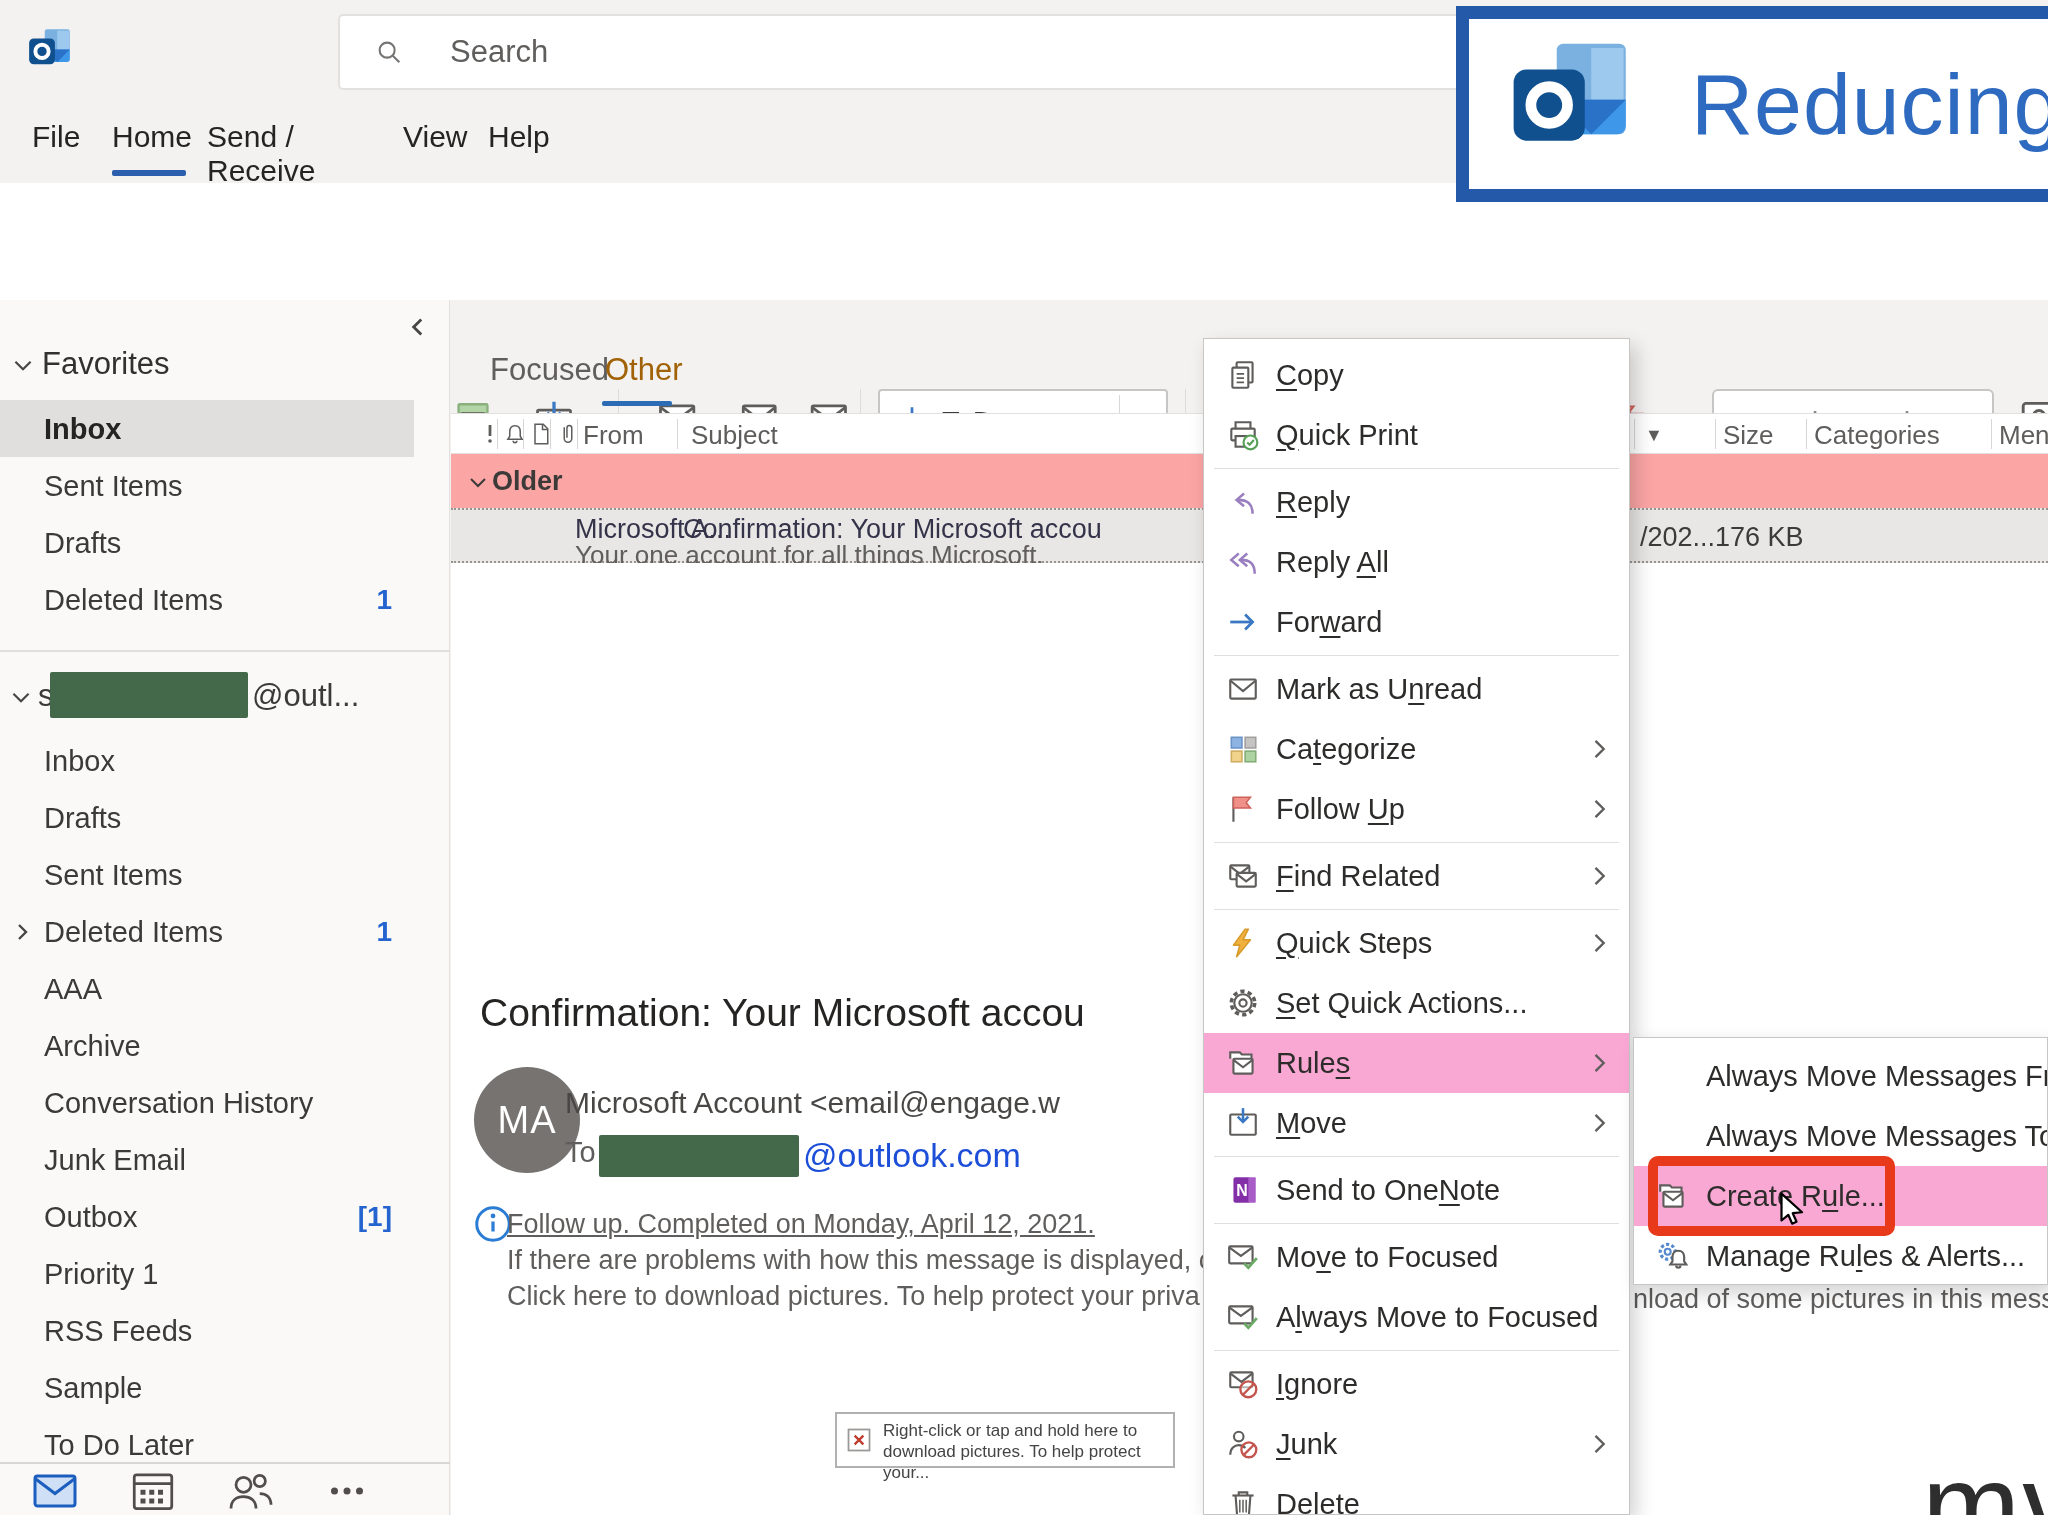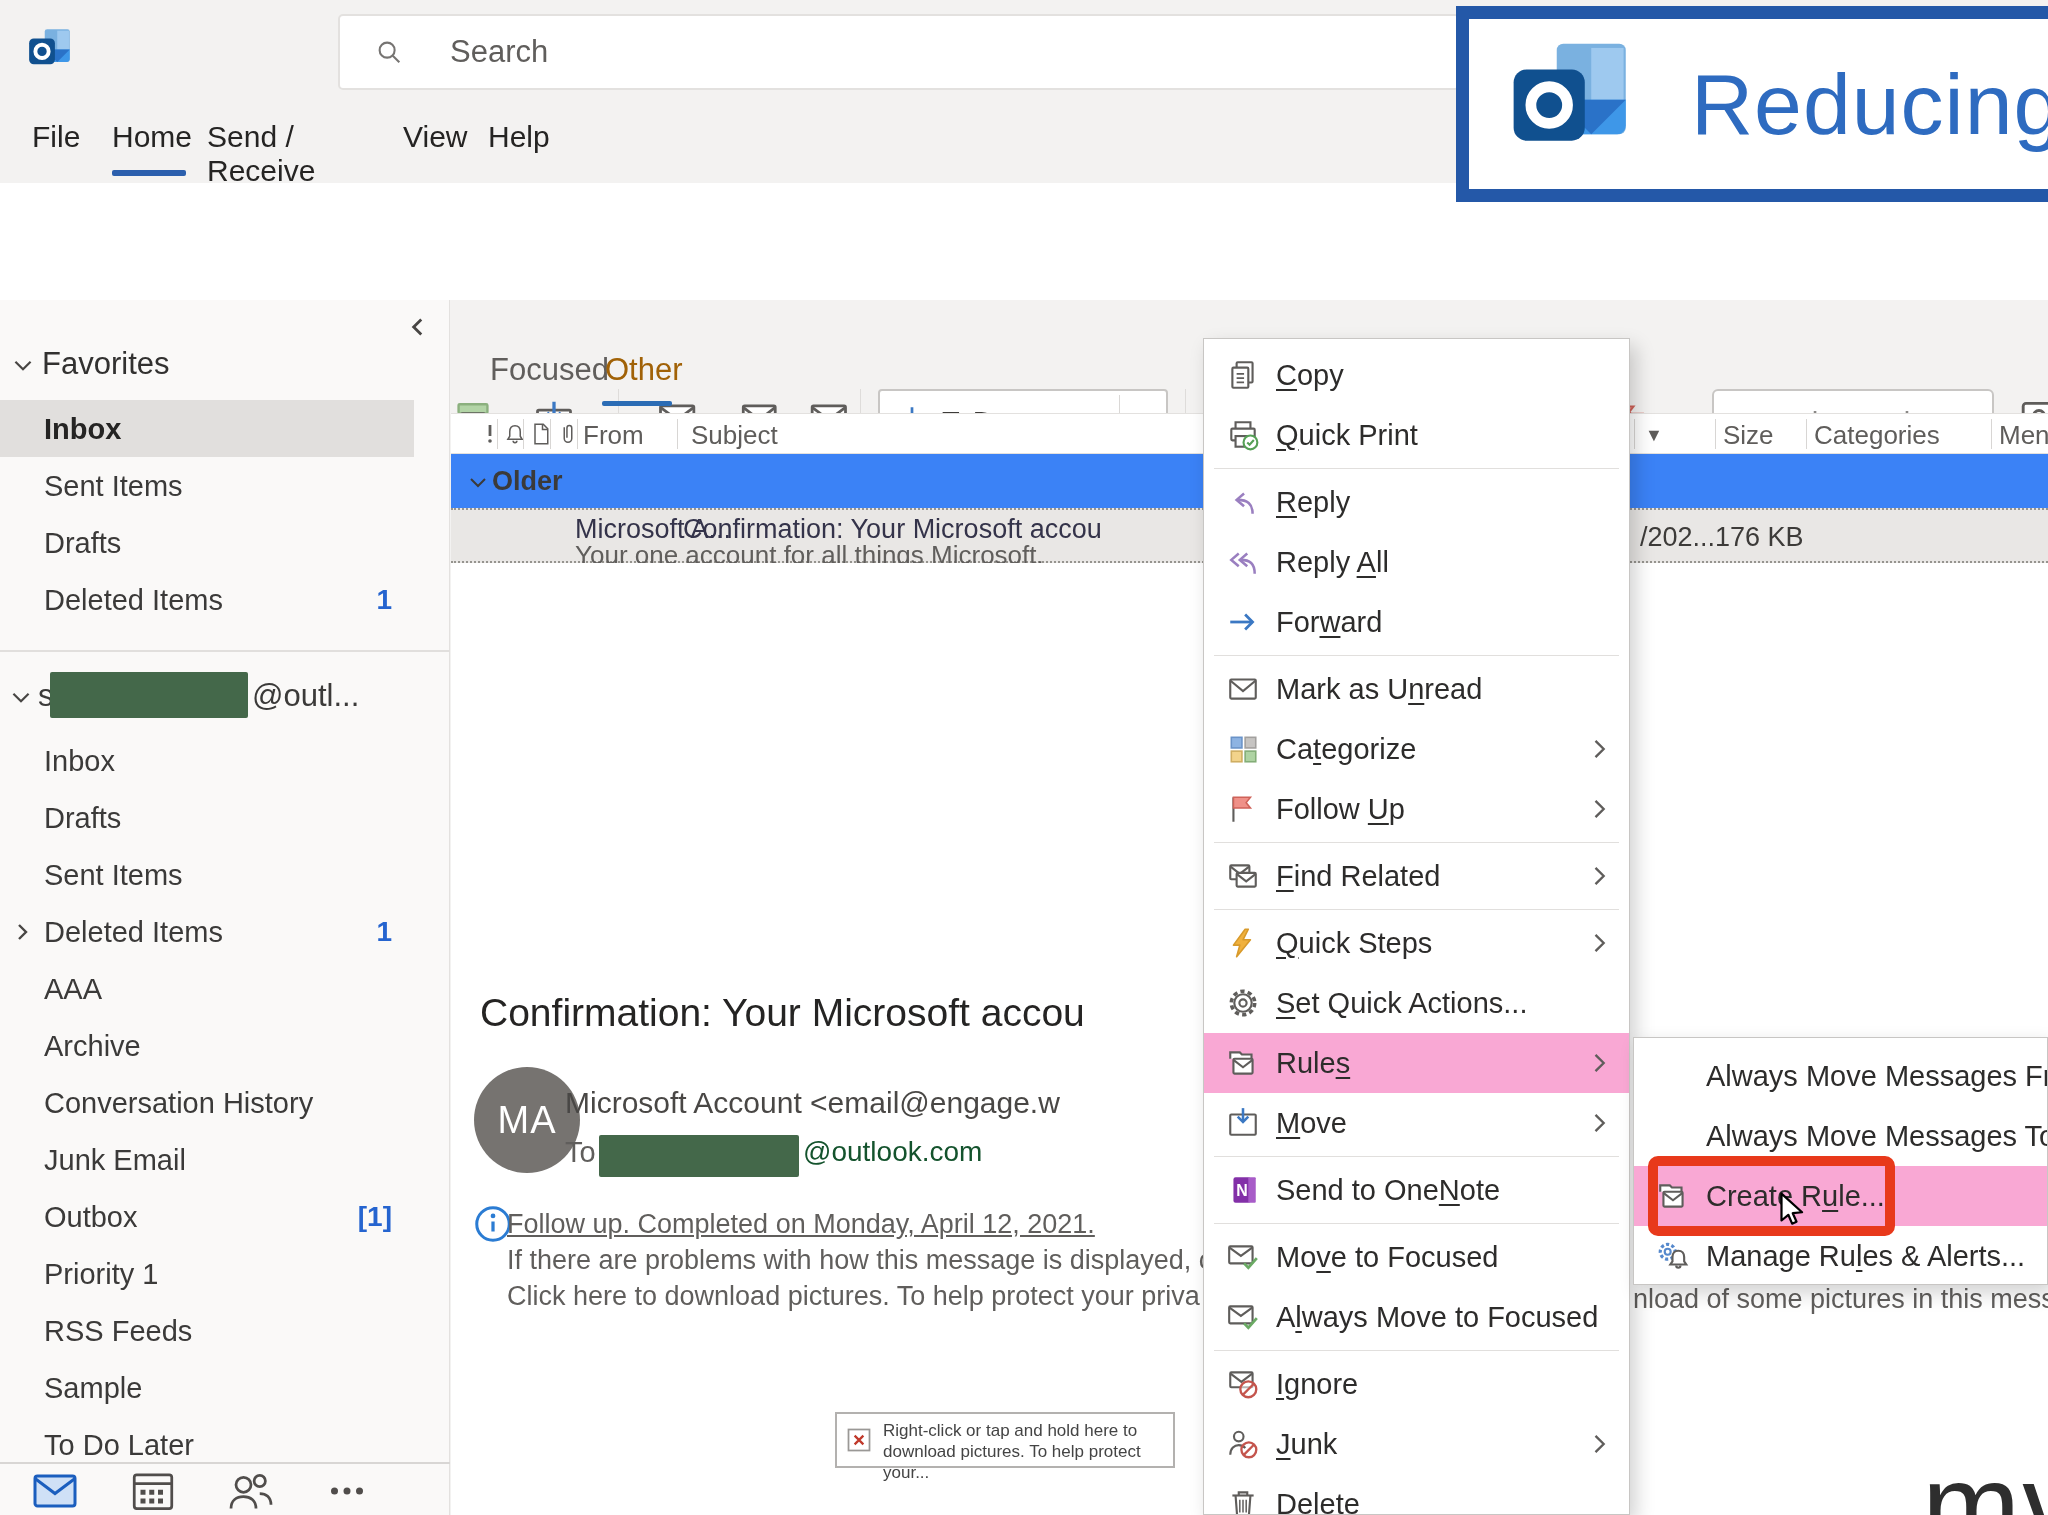--- a/index.html
+++ b/index.html
@@ -66,21 +66,21 @@
   .module{position:absolute;top:1166px;width:50px;height:50px;}
 
   
   .tab{position:absolute;top:352px;font-size:31px;}
   .tab-underline{position:absolute;top:401px;height:5px;background:#2b6cb5;border-radius:2px;}
   .hdr-row{position:absolute;left:451px;right:0;top:413px;height:41px;background:#fff;
            border-top:1px solid #e3e1df;border-bottom:1px solid #e3e1df;box-sizing:border-box;}
   .hdr-ic{position:absolute;top:8px;width:24px;height:24px;color:#5f5d5b;}
   .hdr-div{position:absolute;top:5px;height:30px;width:1px;background:#d8d6d4;}
   .hdr-label{position:absolute;top:6px;font-size:26px;color:#5f5d5b;white-space:nowrap;}
-  .group-row{position:absolute;left:451px;right:0;top:454px;height:54px;background:#3b82f6;}
+  .group-row{position:absolute;left:451px;right:0;top:454px;height:54px;background:#fca5a5;}
   .group-row .g-chev{position:absolute;left:15px;top:16px;width:24px;height:24px;color:#3b3a39;}
   .group-row .g-label{position:absolute;left:41px;top:12px;font-size:27px;font-weight:bold;color:#3b3a39;}
   .mail-row{position:absolute;left:451px;right:0;top:508px;height:55px;background:#e9e7e5;
             border-top:2px dotted #96948f;border-bottom:2px dotted #96948f;box-sizing:border-box;}
   .mr-from{position:absolute;left:124px;top:4px;font-size:27px;color:#34334a;white-space:nowrap;}
   .mr-subj{position:absolute;left:232px;top:4px;width:520px;overflow:hidden;font-size:27px;
            color:#34334a;white-space:nowrap;}
   .mr-prev{position:absolute;left:124px;top:30px;font-size:26px;color:#605e5c;white-space:nowrap;}
   .mr-date{position:absolute;left:1189px;top:12px;font-size:27px;color:#3d3b39;}
   .mr-size{position:absolute;left:1264px;top:12px;font-size:27px;color:#3d3b39;}
@@ -89,21 +89,21 @@
   .reading{position:absolute;left:451px;right:0;top:563px;bottom:0;background:#fff;}
   .rd-title{position:absolute;left:29px;top:428px;width:724px;overflow:hidden;white-space:nowrap;
             font-size:39px;color:#252423;}
   .avatar{position:absolute;left:23px;top:504px;width:106px;height:106px;border-radius:50%;
           background:#767370;color:#fff;font-size:38px;display:flex;align-items:center;
           justify-content:center;letter-spacing:1px;}
   .rd-sender{position:absolute;left:114px;top:523px;width:638px;overflow:hidden;white-space:nowrap;
              font-size:30px;color:#494745;}
   .rd-to{position:absolute;left:114px;top:573px;font-size:29px;color:#605e5c;}
   .rd-to-redact{left:148px;top:572px;width:200px;height:42px;}
-  .rd-to-suffix{position:absolute;left:352px;top:573px;font-size:28px;color:#14532d;}
+  .rd-to-suffix{position:absolute;left:352px;top:573px;font-size:34px;color:#1d4ed8;}
   .info-ic{position:absolute;left:22px;top:641px;width:40px;height:40px;}
   .rd-line{position:absolute;left:56px;font-size:27px;color:#605e5c;white-space:nowrap;overflow:hidden;}
   .rd-l1{top:646px;text-decoration:underline;}
   .rd-l2{top:682px;width:696px;}
   .rd-l3{top:718px;width:696px;}
   .rd-frag{position:absolute;left:1182px;top:721px;width:415px;font-size:27px;color:#605e5c;
            white-space:nowrap;overflow:hidden;}
   .img-ph{position:absolute;left:384px;top:849px;width:340px;height:56px;background:#fff;
           border:2px solid #b3b1af;box-sizing:border-box;}
   .img-ph .ph-x{position:absolute;left:8px;top:12px;width:28px;height:28px;}

